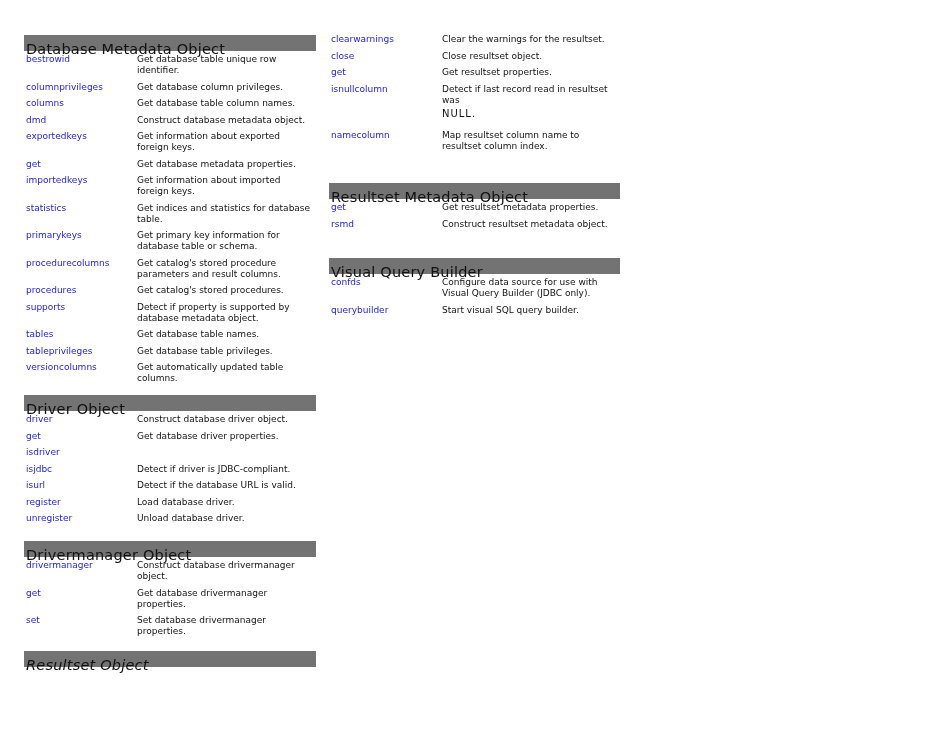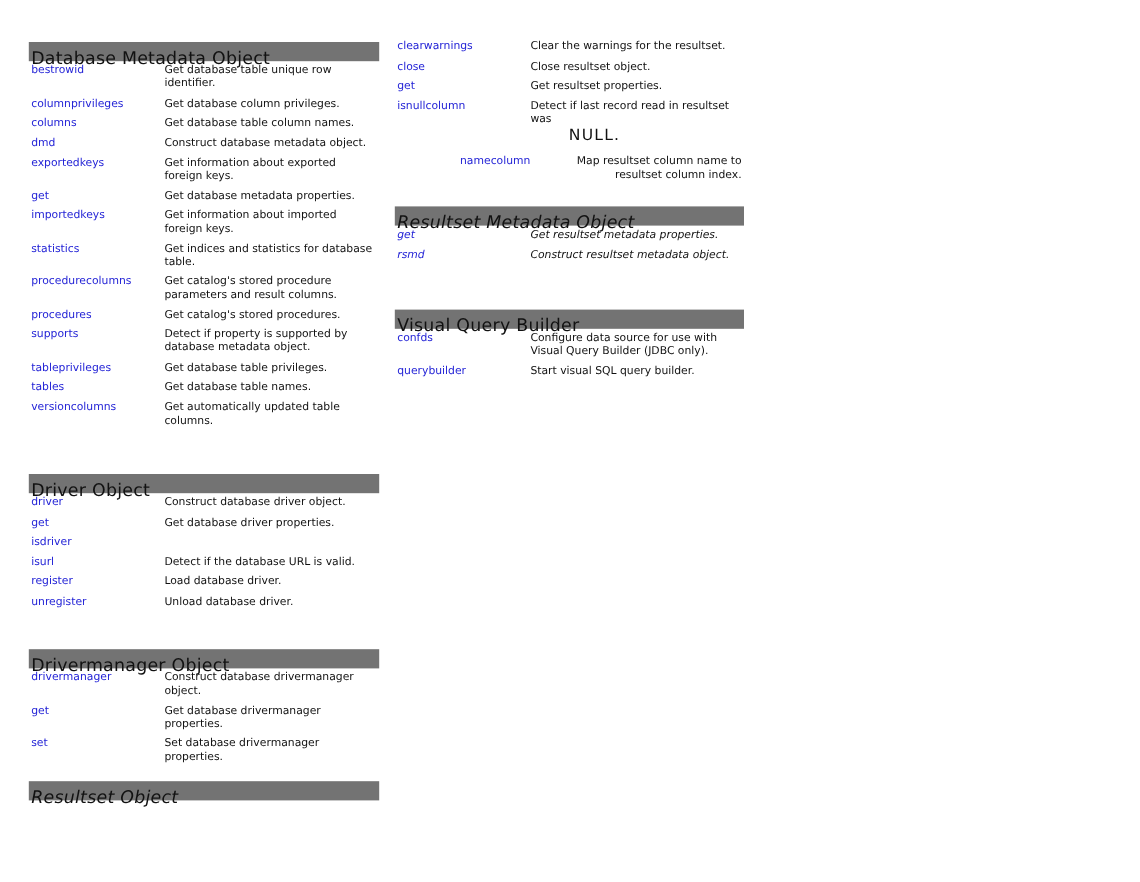--- a/index.html
+++ b/index.html
@@ -49,24 +49,23 @@
       text-decoration: none;
       white-space: nowrap;
     }
     .row .desc {
       flex: 1 1 auto;
       color: #111111;
       padding-right: 2px;
     }
     .desc .big {
       display: block;
-      font-size: 13px;
+      font-size: 10px;
       line-height: 16px;
       letter-spacing: 1px;
-      margin-left: 32px;
     }
   </style>
 </head>
 <body>
 
 <div class="section col-left" style="top:35px;">
   <div class="header">Database Metadata Object</div>
   <div class="rows">
     <div class="row">
       <a class="name">bestrowid</a>
@@ -94,59 +93,67 @@
     </div>
     <div class="row">
       <a class="name">importedkeys</a>
       <span class="desc">Get information about imported foreign keys.</span>
     </div>
     <div class="row">
       <a class="name">statistics</a>
       <span class="desc">Get indices and statistics for database table.</span>
     </div>
     <div class="row">
+      <a class="name">primarykeys</a>
+      <span class="desc">Get primary key information for database table or schema.</span>
+    </div>
+    <div class="row">
       <a class="name">procedurecolumns</a>
       <span class="desc">Get catalog's stored procedure parameters and result columns.</span>
     </div>
     <div class="row">
       <a class="name">procedures</a>
       <span class="desc">Get catalog's stored procedures.</span>
     </div>
     <div class="row">
       <a class="name">supports</a>
       <span class="desc">Detect if property is supported by database metadata object.</span>
     </div>
     <div class="row">
+      <a class="name">tables</a>
+      <span class="desc">Get database table names.</span>
+    </div>
+    <div class="row">
       <a class="name">tableprivileges</a>
       <span class="desc">Get database table privileges.</span>
     </div>
     <div class="row">
-      <a class="name">tables</a>
-      <span class="desc">Get database table names.</span>
-    </div>
-    <div class="row">
       <a class="name">versioncolumns</a>
       <span class="desc">Get automatically updated table columns.</span>
     </div>
   </div>
 </div>
 
 <div class="section col-left" style="top:395px;">
   <div class="header">Driver Object</div>
   <div class="rows">
     <div class="row">
       <a class="name">driver</a>
       <span class="desc">Construct database driver object.</span>
     </div>
     <div class="row">
       <a class="name">get</a>
       <span class="desc">Get database driver properties.</span>
     </div>
     <div class="row">
       <a class="name">isdriver</a>
+    </div>
+    <div class="row">
+      <a class="name">isjdbc</a>
+      <span class="desc">Detect if driver is JDBC-compliant.</span>
     </div>
     <div class="row">
       <a class="name">isurl</a>
       <span class="desc">Detect if the database URL is valid.</span>
     </div>
     <div class="row">
       <a class="name">register</a>
       <span class="desc">Load database driver.</span>
     </div>
     <div class="row">
@@ -192,28 +199,28 @@
       <a class="name">get</a>
       <span class="desc">Get resultset properties.</span>
     </div>
     <div class="row">
       <a class="name">isnullcolumn</a>
       <span class="desc">
         <span>Detect if last record read in resultset was</span>
         <span class="big">NULL.</span>
       </span>
     </div>
-    <div class="row" style="padding-top:6px;text-align:right;">
+    <div class="row" style="padding-top:6px;">
       <a class="name">namecolumn</a>
       <span class="desc">Map resultset column name to resultset column index.</span>
     </div>
   </div>
 </div>
 
-<div class="section col-right" style="top:172px;font-style:italic;">
+<div class="section col-right" style="top:183px;">
   <div class="header">Resultset Metadata Object</div>
   <div class="rows">
     <div class="row">
       <a class="name">get</a>
       <span class="desc">Get resultset metadata properties.</span>
     </div>
     <div class="row">
       <a class="name">rsmd</a>
       <span class="desc">Construct resultset metadata object.</span>
     </div>

